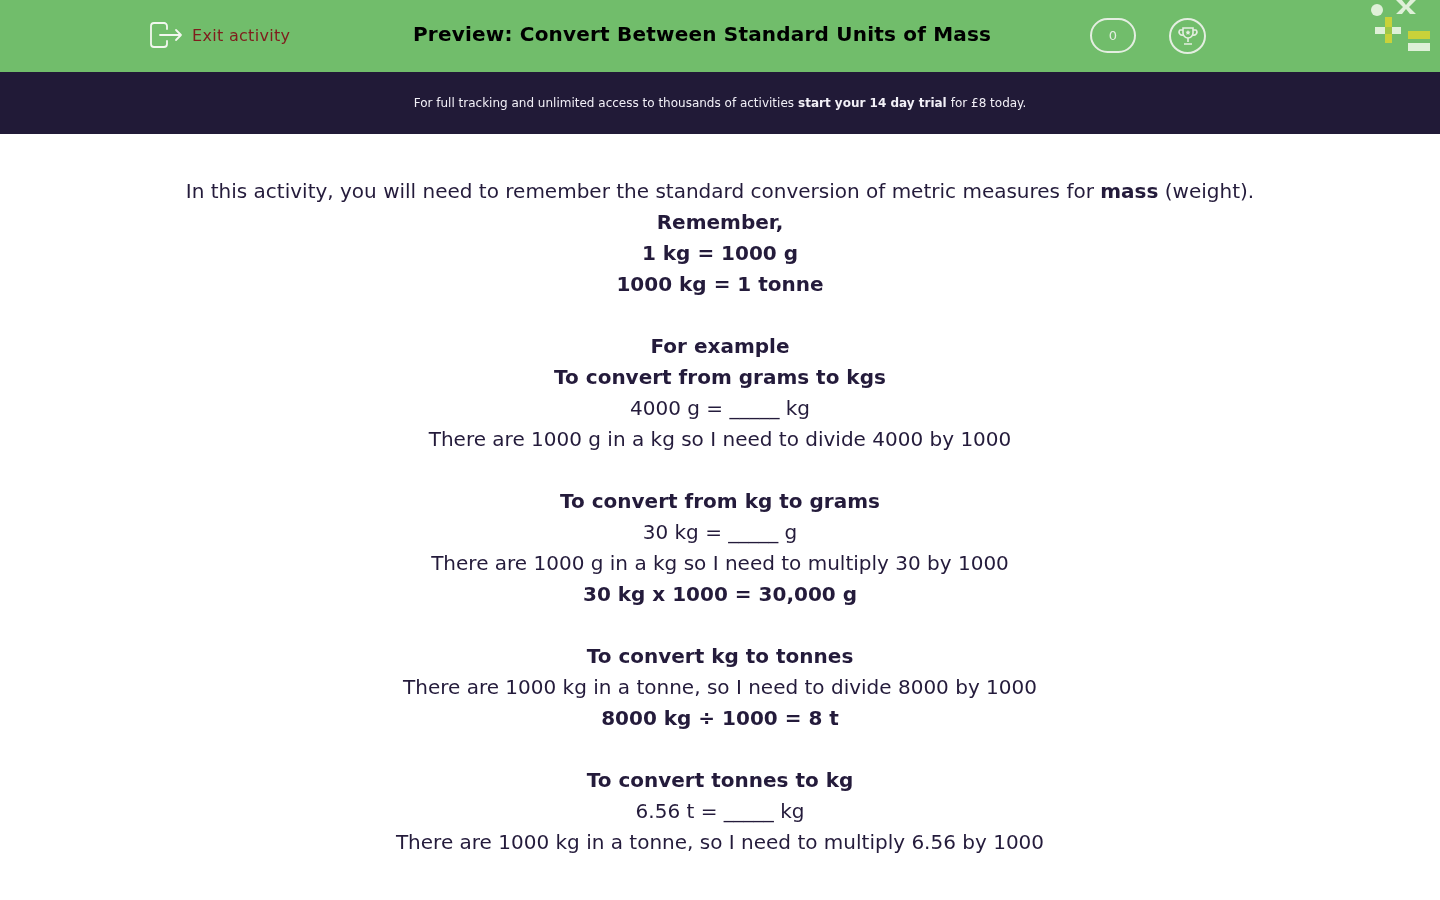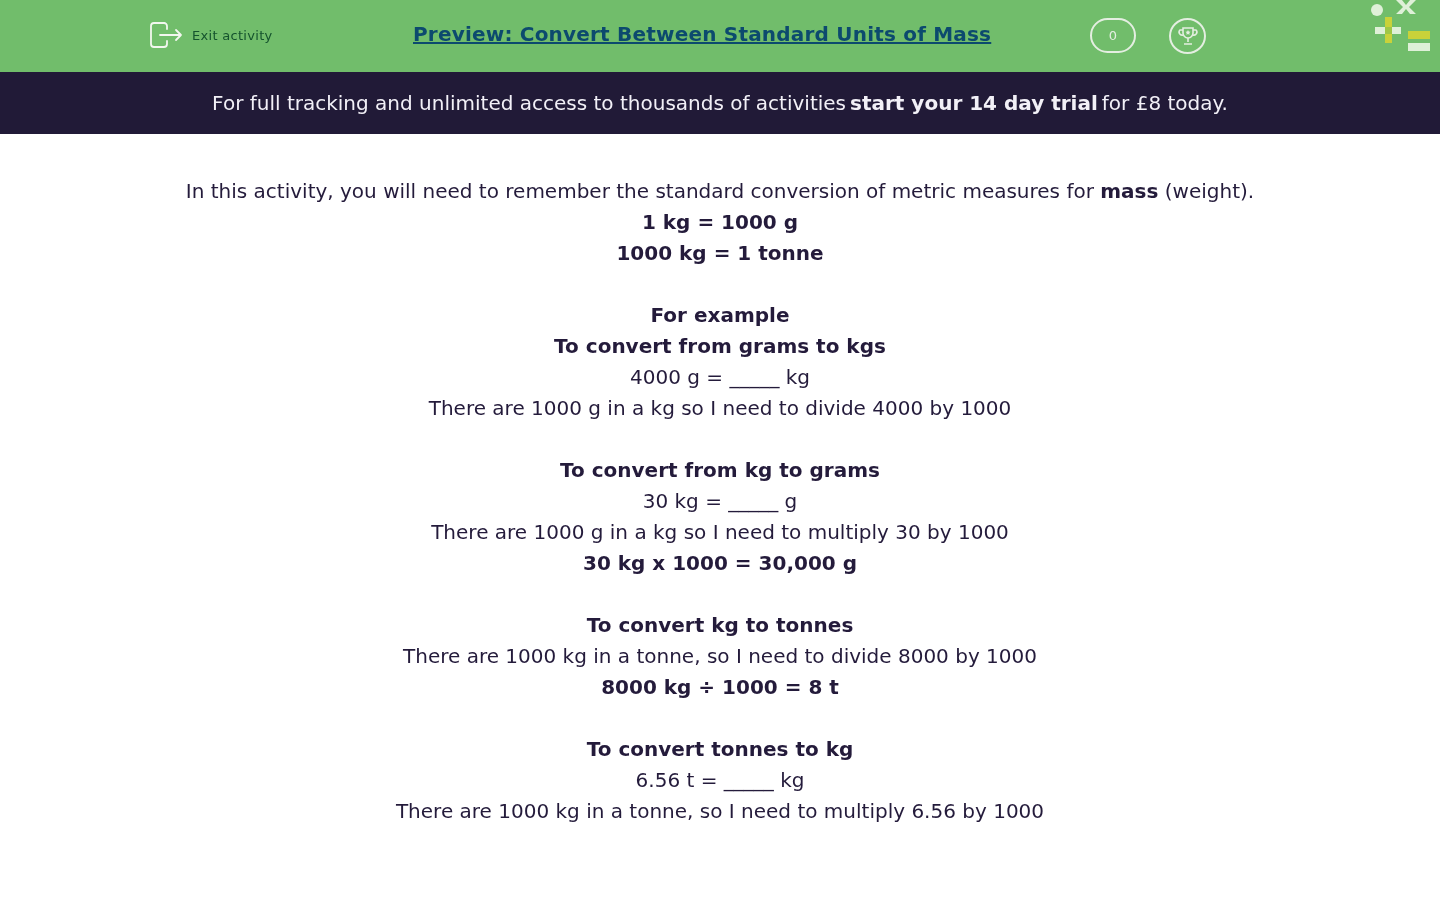--- a/index.html
+++ b/index.html
@@ -1,25 +1,25 @@
 <!DOCTYPE html>
 <html><head>
 <meta charset="utf-8">
 <style>
   * { box-sizing: border-box; margin: 0; padding: 0; }
   html, body { width: 1440px; height: 900px; overflow: hidden; background: #ffffff; font-family: "DejaVu Sans", sans-serif; color: #241b3b; }
   .topbar { position: absolute; left: 0; top: 0; width: 1440px; height: 72px; background: #71bd6b; }
   .exit { position: absolute; left: 150px; top: 21px; display: flex; align-items: center; cursor: pointer; }
   .exit svg { width: 33px; height: 28px; }
-  .exit span { color: #14532d; font-size: 13px; margin-left: 9px; letter-spacing: 0.3px; }
-  .title { position: absolute; left: 413px; top: 22px; color: #0c4a6e; font-size: 20px; font-weight: bold; letter-spacing: 0.2px; text-decoration: underline; }
+  .exit span { color: #7f1d1d; font-size: 16px; margin-left: 9px; letter-spacing: 0.3px; }
+  .title { position: absolute; left: 413px; top: 22px; color: #000000; font-size: 20px; font-weight: bold; letter-spacing: 0.2px; }
   .score { position: absolute; left: 1090px; top: 18px; width: 46px; height: 35px; border: 2px solid #e4eee1; border-radius: 18px; color: #e4eee1; font-size: 13px; display: flex; align-items: center; justify-content: center; }
   .trophy { position: absolute; left: 1169px; top: 18px; width: 37px; height: 36px; border: 2px solid #e4eee1; border-radius: 50%; display: flex; align-items: center; justify-content: center; }
   .logo { position: absolute; left: 1368px; top: 0; width: 72px; height: 56px; }
-  .banner { position: absolute; left: 0; top: 72px; width: 1440px; height: 62px; background: #211a37; color: #f2f0f7; font-size: 20px; display: flex; align-items: center; justify-content: center; }
+  .banner { position: absolute; left: 0; top: 72px; width: 1440px; height: 62px; background: #211a37; color: #f2f0f7; font-size: 12px; display: flex; align-items: center; justify-content: center; }
   .banner b { font-weight: bold; margin: 0 4px; }
   .content { position: absolute; left: 0; top: 176px; width: 1440px; text-align: center; font-size: 20px; line-height: 31px; }
   .content p { min-height: 31px; white-space: nowrap; }
   .content .b { font-weight: bold; }
 </style>
 </head>
 <body>
 
 <div class="topbar">
   <div class="exit">
@@ -53,20 +53,21 @@
 
 <div class="banner">
   <span>For full tracking and unlimited access to thousands of activities</span>
   <b>start your 14 day trial</b>
   <span>for £8 today.</span>
 </div>
 
 <div class="content">
   <p><span>In this activity, you will need to remember the standard conversion of metric measures for </span><span class="b">mass</span><span> (weight).</span></p>
   <div id="lines">
+      <p class="b">Remember,</p>
       <p class="b">1 kg = 1000 g</p>
       <p class="b">1000 kg = 1 tonne</p>
       <p></p>
       <p class="b">For example</p>
       <p class="b">To convert from grams to kgs</p>
       <p>4000 g = _____ kg</p>
       <p>There are 1000 g in a kg so I need to divide 4000 by 1000</p>
       <p></p>
       <p class="b">To convert from kg to grams</p>
       <p>30 kg = _____ g</p>

